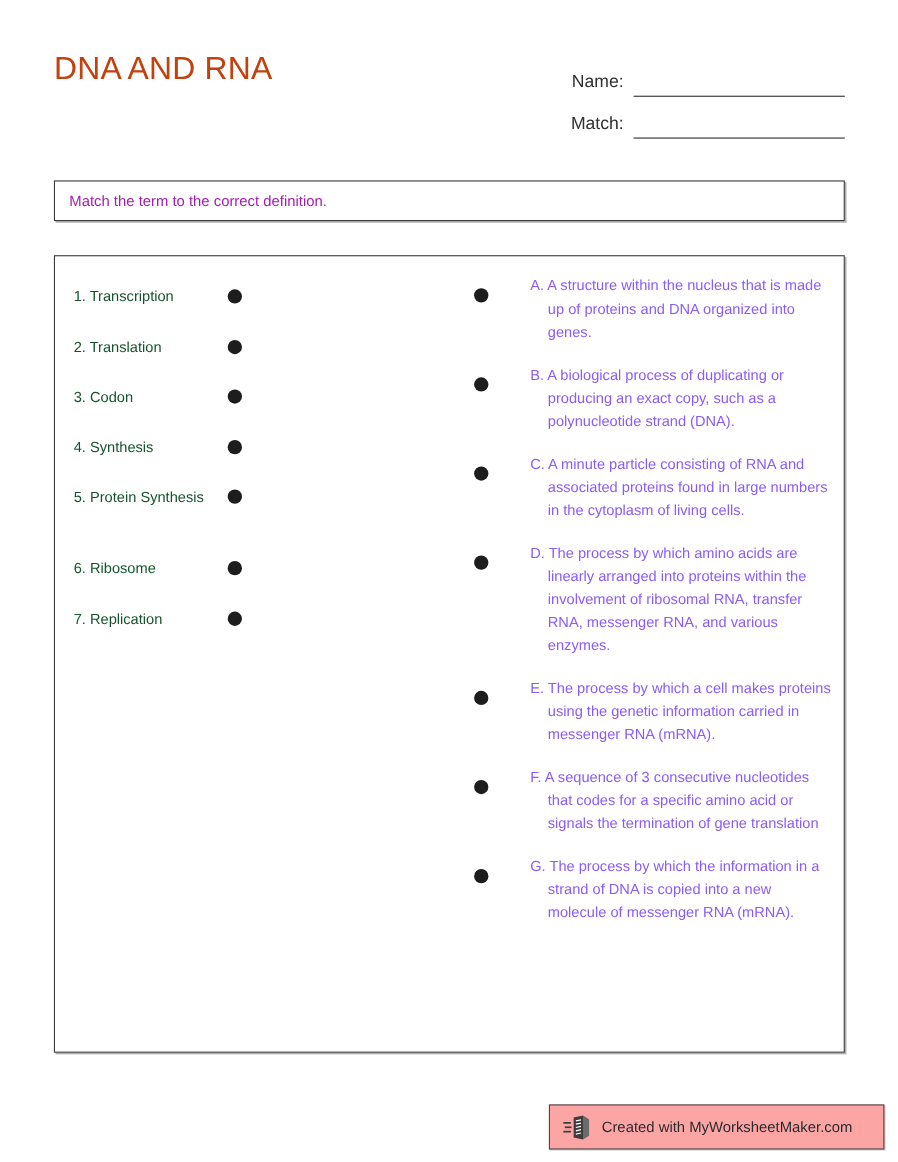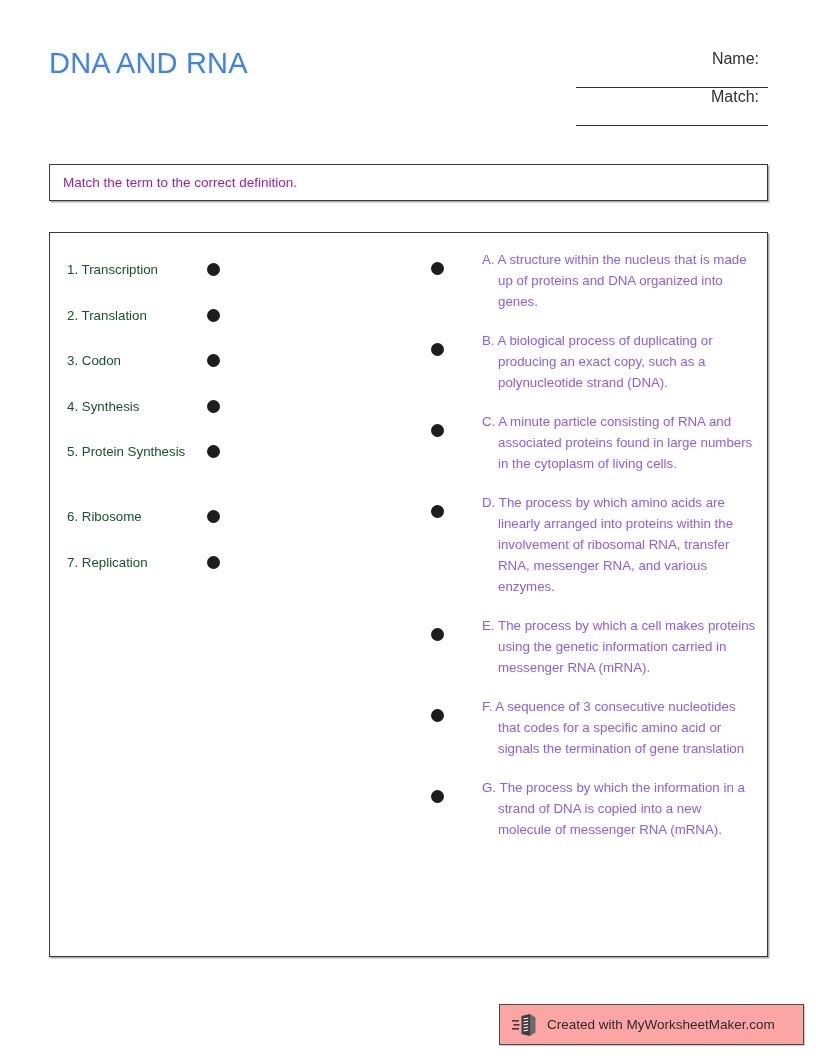--- a/index.html
+++ b/index.html
@@ -25,36 +25,35 @@
     width: 719px;
     height: 80px;
   }
   .worksheet-title {
     position: absolute;
     left: 0;
     top: 0;
     font-size: 29px;
     font-weight: 300;
     letter-spacing: 0.2px;
-    color: #3b82f6;
+    color: #c2410c;
     white-space: nowrap;
     line-height: 38px;
   }
   .fields {
     position: absolute;
     right: 0;
     top: 6px;
     width: 310px;
   }
   .field-row {
     display: flex;
     align-items: flex-end;
     justify-content: flex-end;
     height: 38px;
-    flex-direction: column;
   }
   .field-label {
     font-size: 16px;
     font-weight: 400;
     color: #303030;
     padding-bottom: 4px;
     margin-right: 9px;
     white-space: nowrap;
   }
   .field-line {

